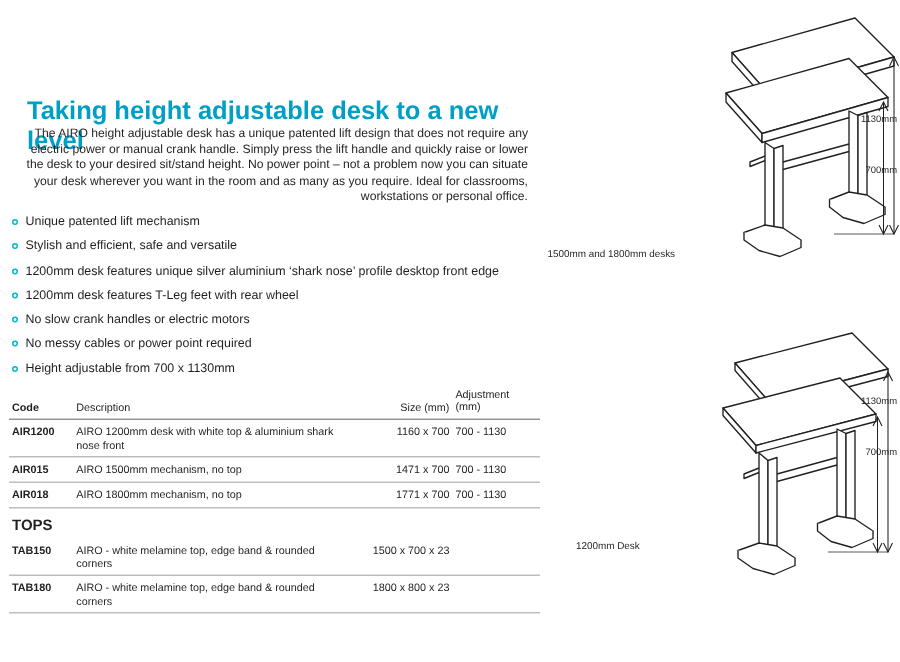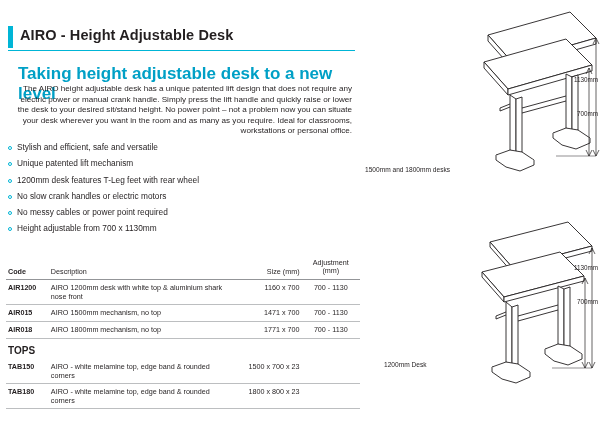--- a/index.html
+++ b/index.html
@@ -123,21 +123,21 @@
     border-bottom: 0.7px solid #939598;
     min-height: 22px;
     align-items: flex-end;
   }
   .table .row.noline {
     border-bottom: none;
   }
   .c-code { width: 40px; padding: 3px 2px 3px 2px; font-weight: bold; }
   .c-desc { width: 190px; padding: 3px 2px; }
   .c-size { width: 62px; padding: 3px 2px; text-align: right; }
-  .c-adj  { width: 56px; padding: 3px 2px; text-align: center; }
+  .c-adj  { width: 56px; padding: 3px 2px; }
   .head .c-code, .head .c-desc, .head .c-size, .head .c-adj {
     padding-bottom: 3px;
     color: #231f20;
   }
   .head .c-adj { line-height: 8.4px; }
   .tops-label {
     padding: 6px 2px 3px 2px;
     font-size: 10px;
     font-weight: bold;
     color: #231f20;
@@ -164,33 +164,29 @@
     font-size: 6.6px;
     color: #231f20;
     white-space: nowrap;
   }
 </style>
 </head>
 <body>
 
 <div class="page">
 
-  <div class="header">
-    <div class="header-bar"></div>
-    <div class="header-title">AIRO - Height Adjustable Desk</div>
-    <div class="header-rule"></div>
-  </div>
 
   <div class="subtitle">Taking height adjustable desk to a new level</div>
 
   <div class="intro">The AIRO height adjustable desk has a unique patented lift design that does not require any electric power or manual crank handle. Simply press the lift handle and quickly raise or lower the desk to your desired sit/stand height. No power point – not a problem now you can situate your desk wherever you want in the room and as many as you require. Ideal for classrooms, workstations or personal office.</div>
 
   <div class="bullets">
+    <div class="bullet">Unique patented lift mechanism</div>
     <div class="bullet">Stylish and efficient, safe and versatile</div>
-    <div class="bullet">Unique patented lift mechanism</div>
+    <div class="bullet">1200mm desk features unique silver aluminium ‘shark nose’ profile desktop front edge</div>
     <div class="bullet">1200mm desk features T-Leg feet with rear wheel</div>
     <div class="bullet">No slow crank handles or electric motors</div>
     <div class="bullet">No messy cables or power point required</div>
     <div class="bullet">Height adjustable from 700 x 1130mm</div>
   </div>
 
   <div class="table">
 
     <div class="row head">
       <div class="c-code">Code</div>

